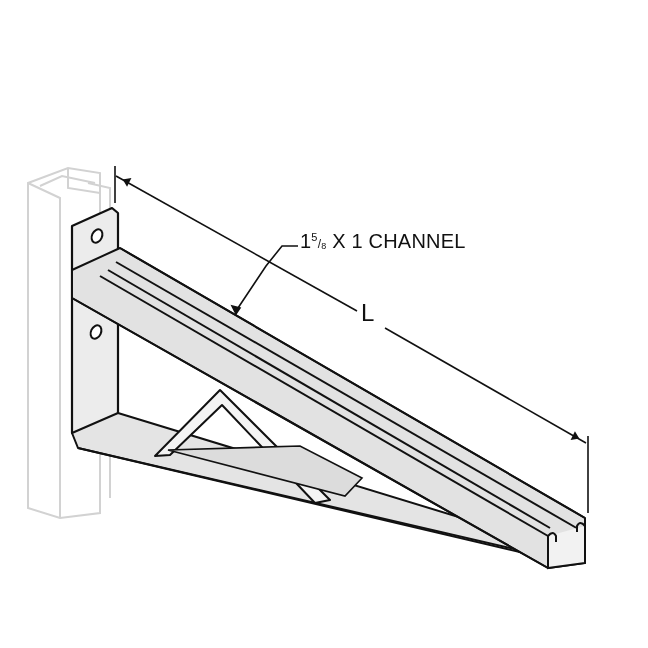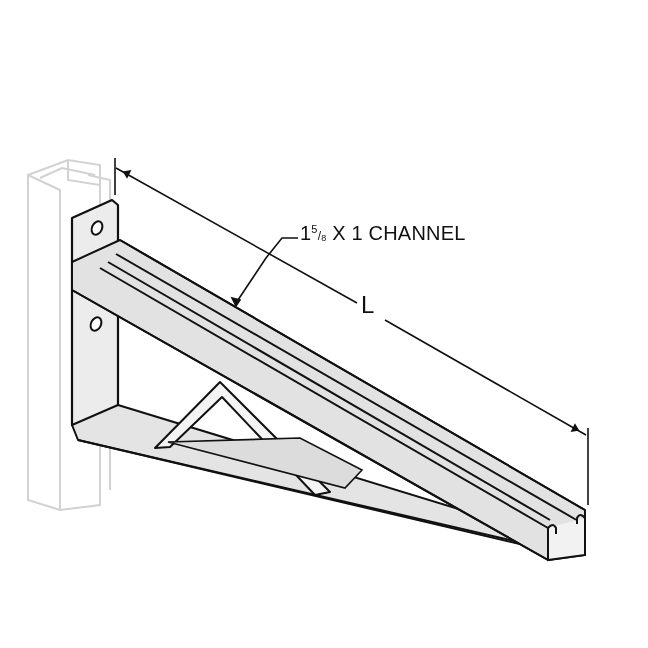--- a/index.html
+++ b/index.html
@@ -1,17 +1,17 @@
 <!DOCTYPE html>
 <html><head>
   <meta charset="utf-8">
   <style>
     html, body { margin: 0; padding: 0; background: #ffffff; }
     body { width: 648px; height: 648px; position: relative; overflow: hidden; }
-    #canvas { position: absolute; left: 0; top: 0; width: 648px; height: 460px; }
+    #canvas { position: absolute; left: 0; top: 8px; width: 648px; height: 460px; }
     .lbl-channel { position: absolute; left: 300px; top: 222px; font-family: "Liberation Sans", sans-serif; font-size: 20px; color: #111; white-space: nowrap; letter-spacing: 0.2px; }
     .lbl-channel sup { font-size: 11px; vertical-align: 7px; }
     .lbl-channel sub { font-size: 9px; vertical-align: -1px; }
     .lbl-L { position: absolute; left: 361px; top: 291px; font-family: "Liberation Sans", sans-serif; font-size: 24px; color: #111; }
   </style>
 </head>
 <body>
 
 <div id="canvas">
   <svg width="648" height="648" viewBox="0 0 648 648">

